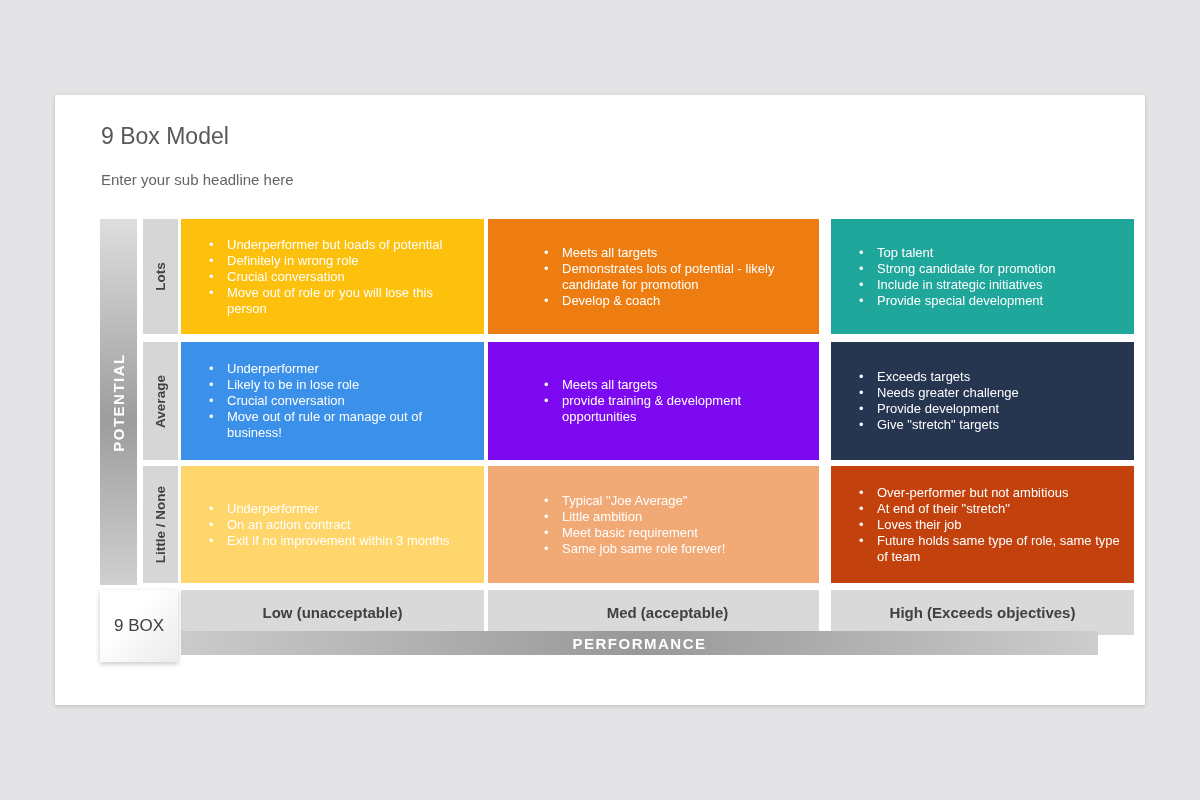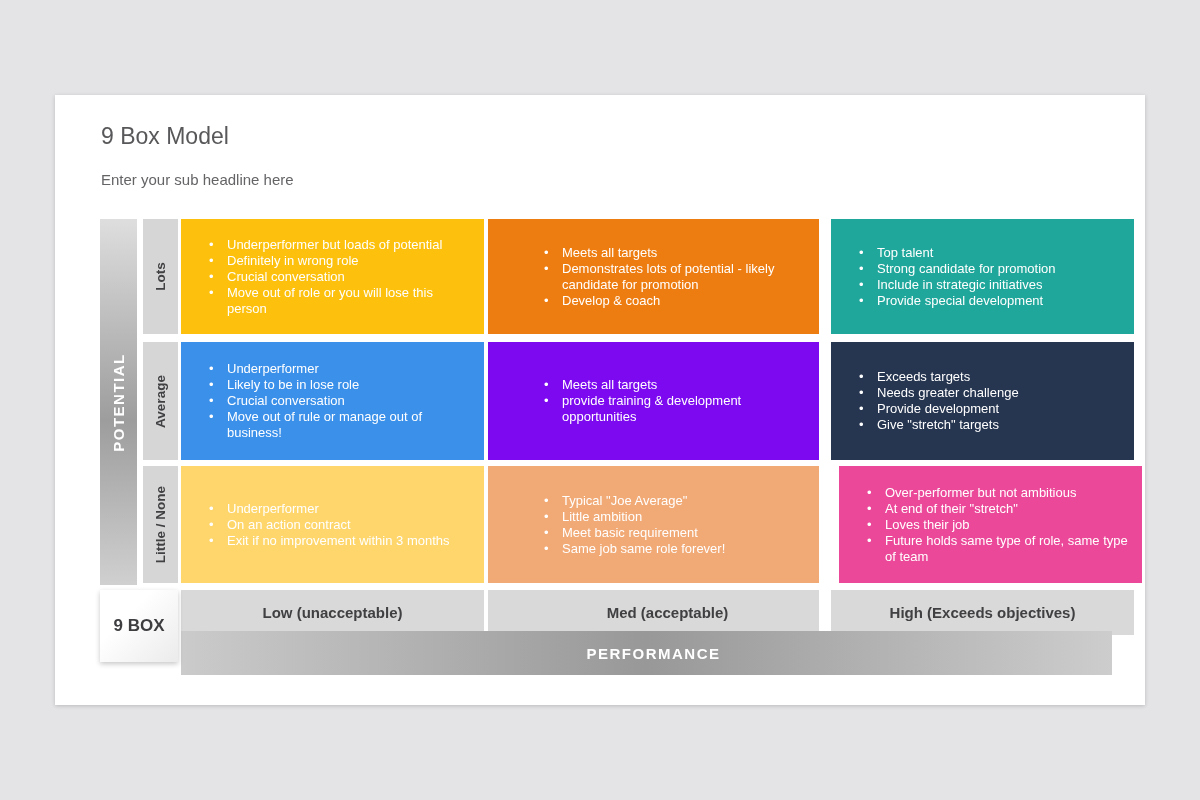--- a/index.html
+++ b/index.html
@@ -63,33 +63,33 @@
 
   
   .collab {
     position:absolute; top:495px; height:45px; width:303px; background:#d9d9d9;
     display:flex; align-items:center; justify-content:center;
     font-weight:bold; font-size:15px; color:#404043;
   }
 
   
   .perf-bar {
-    position:absolute; left:126px; top:536px; width:917px; height:44px;
+    position:absolute; left:126px; top:536px; width:917px; height:24px;
     background:linear-gradient(90deg,#cbcbcb 0%,#989898 50%,#cdcdcd 100%);
     display:flex; align-items:center; justify-content:center;
-    color:#ffffff; font-weight:bold; font-size:15px; letter-spacing:1.5px;padding-left:14px;
+    color:#ffffff; font-weight:bold; font-size:15px; letter-spacing:1.5px;
   }
 
   
   .ninebox {
     position:absolute; left:45px; top:495px; width:78px; height:72px;
     background:linear-gradient(135deg,#ffffff 35%,#ebebeb 100%);
     box-shadow:0 2px 5px rgba(0,0,0,.22);
     display:flex; align-items:center; justify-content:center;
-    font-weight:bold; font-size:17px; color:#3e3e41;
+    font-weight:normal; font-size:17px; color:#3e3e41;
   }
 </style>
 </head>
 <body>
 
 <div class="slide">
 
   <div class="title">9 Box Model</div>
   <div class="subtitle">Enter your sub headline here</div>
 
@@ -160,21 +160,21 @@
       </ul>
   </div>
   <div class="cell r3 c2" style="background-color: rgb(241, 169, 118);">
     <ul>
         <li>Typical "Joe Average"</li>
         <li>Little ambition</li>
         <li>Meet basic requirement</li>
         <li>Same job same role forever!</li>
       </ul>
   </div>
-  <div class="cell r3 c3" style="background-color: #ec4899; margin-left: 8px;">
+  <div class="cell r3 c3" style="background-color: #c2410c;">
     <ul>
         <li>Over-performer but not ambitious</li>
         <li>At end of their "stretch"</li>
         <li>Loves their job</li>
         <li>Future holds same type of role, same type of team</li>
       </ul>
   </div>
 
   <div class="collab c1">Low (unacceptable)</div>
   <div class="collab c2">Med (acceptable)</div>

